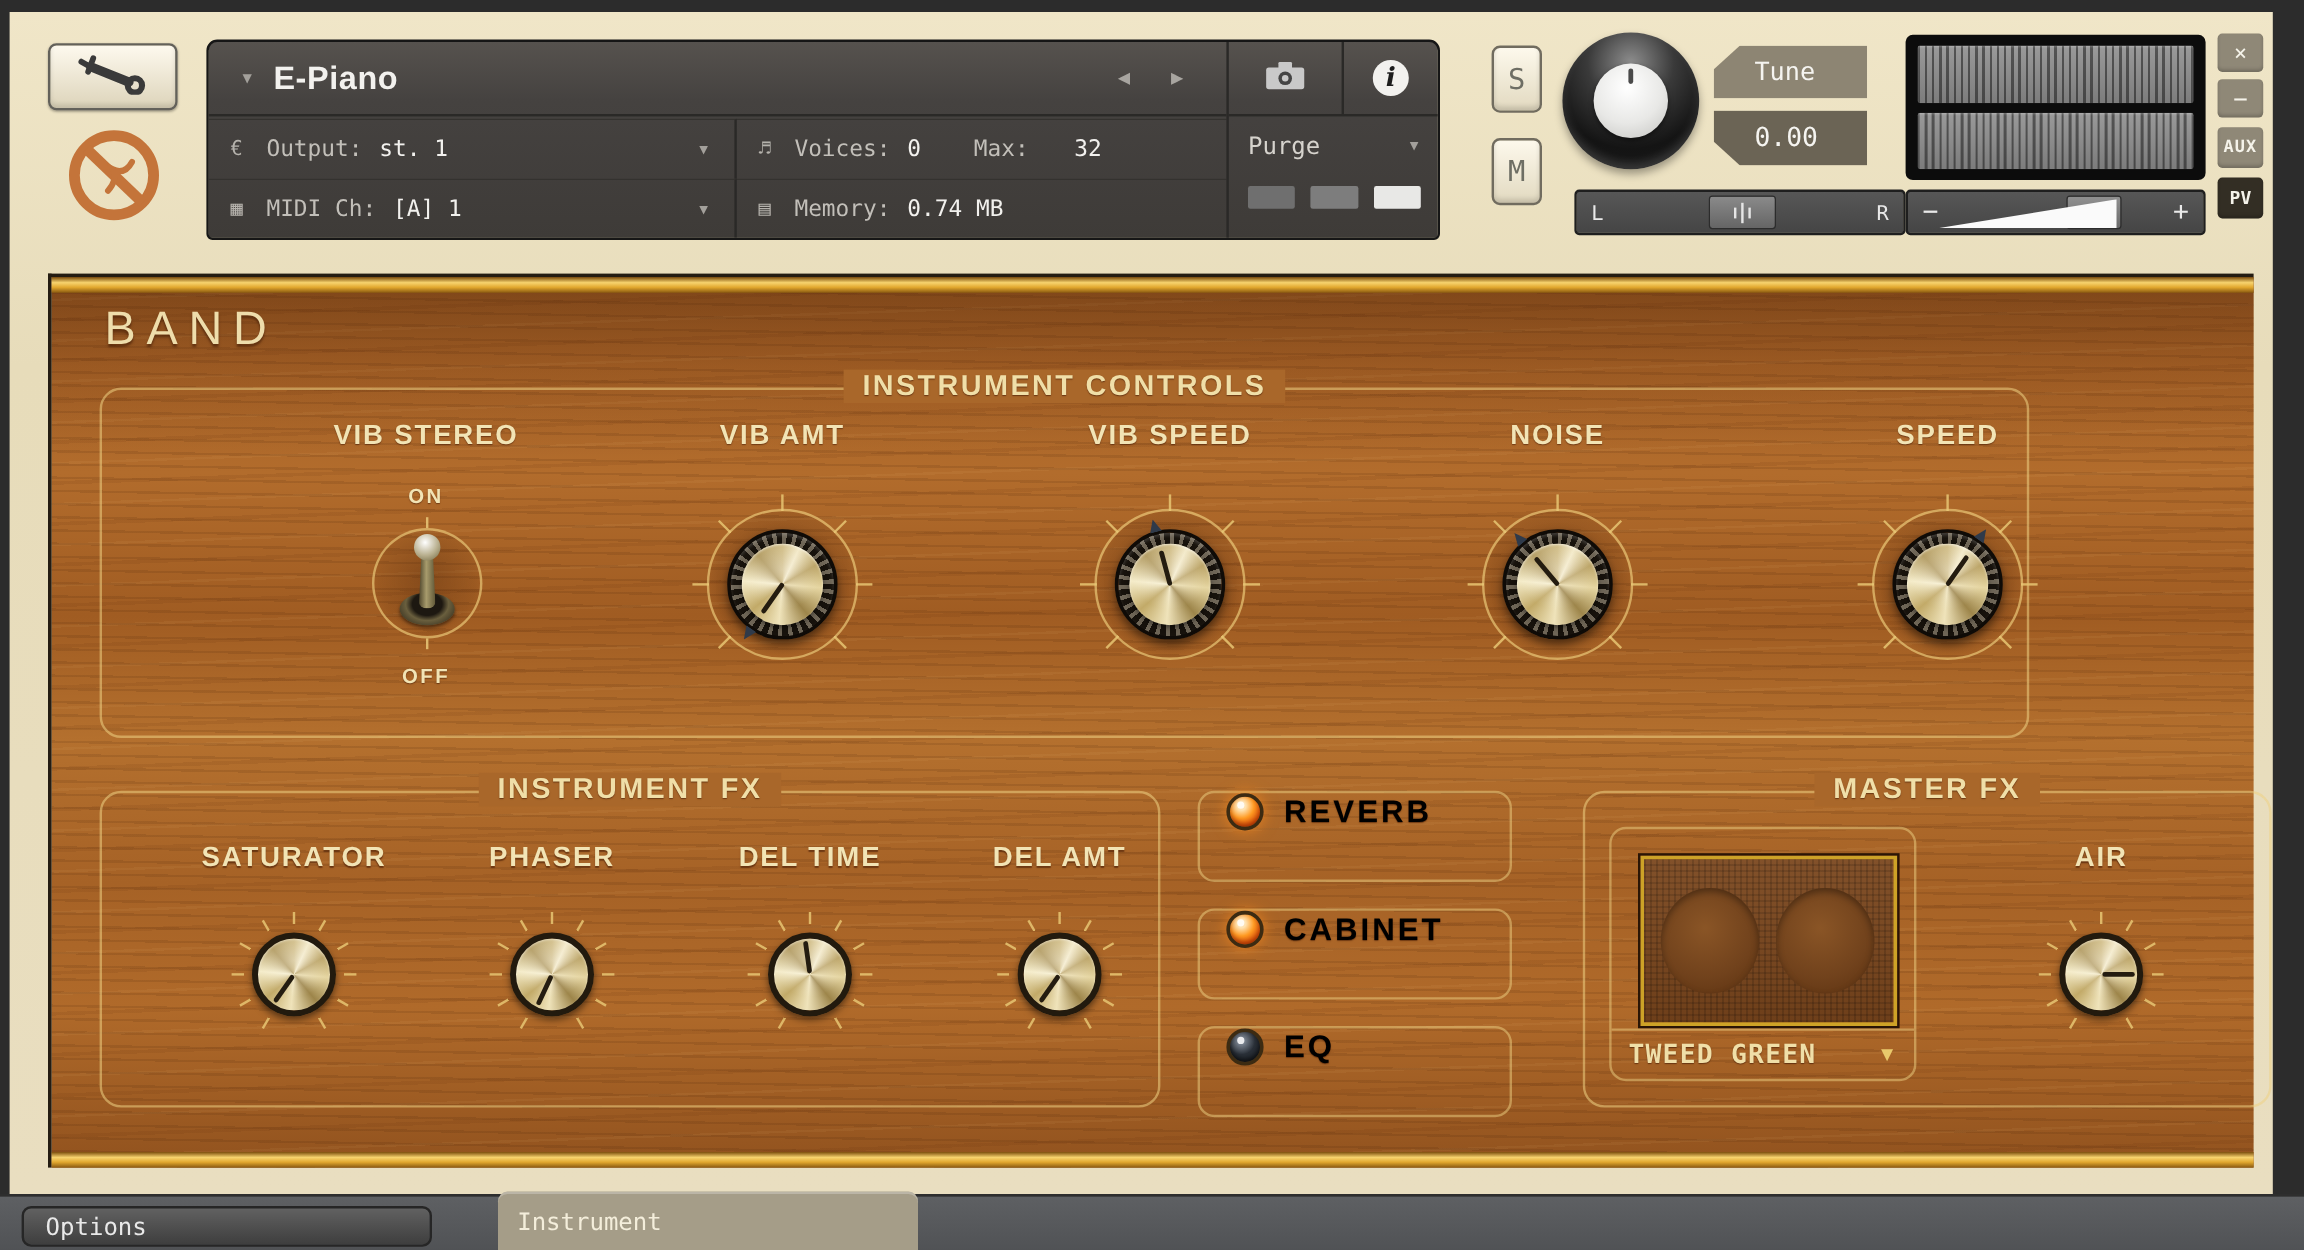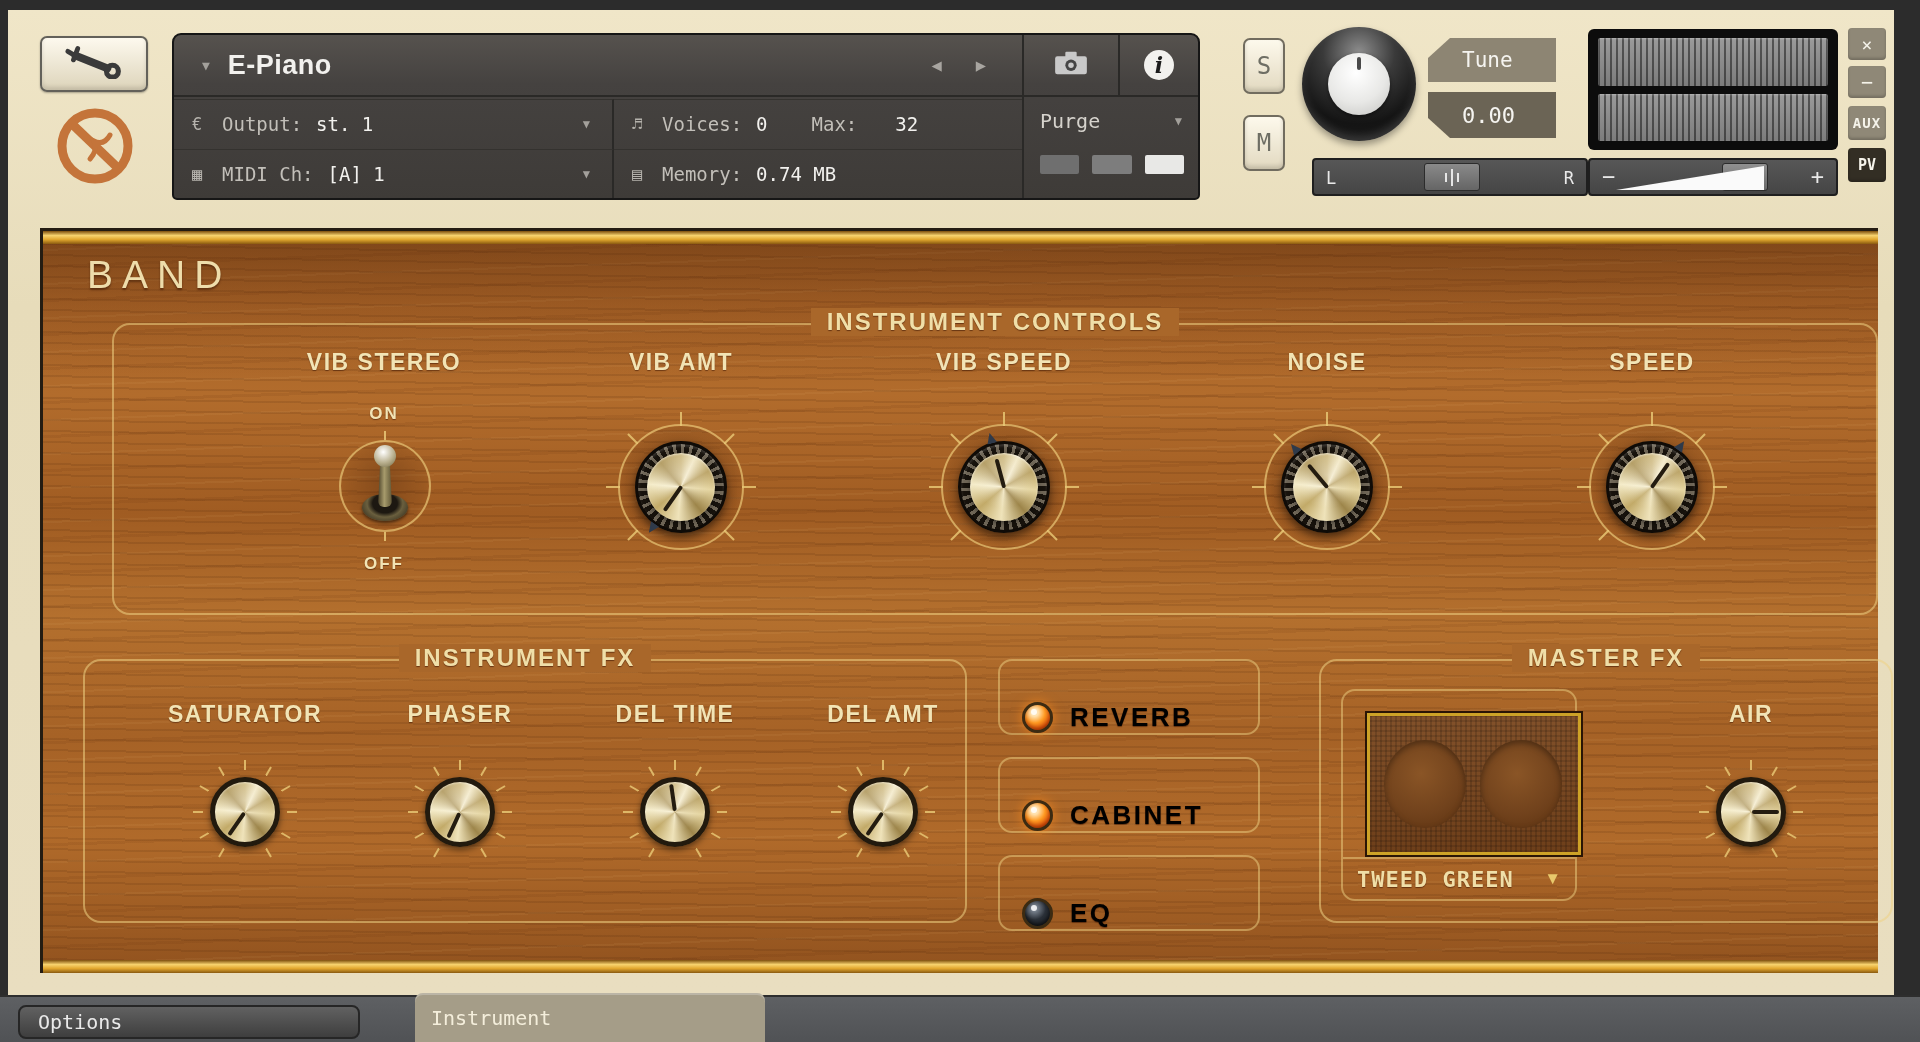--- a/index.html
+++ b/index.html
@@ -122,21 +122,21 @@
   .gold-top { top:0; } .gold-bottom { bottom:0; }
 
   .brand { position:absolute; left:44px; top:22px; font-size:39px; font-weight:normal;
     letter-spacing:9px; color:#eeddab; text-shadow:0 2px 2px rgba(55,20,0,.55); }
 
   .gold-panel { position:absolute; border:2px solid rgba(238,209,132,.55); border-radius:18px; }
   .panel-title { position:absolute; top:-17px; left:0; right:0; text-align:center; pointer-events:none; }
   .panel-title span { display:inline-block; background:#a9672a; padding:0 16px; font-size:24px;
     font-weight:bold; letter-spacing:2px; color:#f0dfa8; text-shadow:0 1px 1px rgba(60,20,0,.6); }
 
-  .p-controls { left:40px; top:92px; width:1766px; height:292px;margin-left:29px; }
+  .p-controls { left:40px; top:92px; width:1608px; height:292px; }
   .p-fx      { left:40px; top:428px; width:884px; height:264px; }
   .p-master  { left:1232px; top:428px; width:574px; height:264px;margin-left:44px; }
 
   .ctl-col { position:absolute; width:240px; transform:translateX(-50%); text-align:center; }
   .ctl-label { font-size:23px; font-weight:bold; letter-spacing:1.5px; color:#f2e4b5;
     text-shadow:0 1px 1px rgba(60,20,0,.55); white-space:nowrap; }
 
   
   .bigknob { position:relative; width:150px; height:150px; margin:0 auto; cursor:pointer; }
   .ticks { position:absolute; inset:0; }
@@ -187,36 +187,36 @@
     background:linear-gradient(90deg,#4c432a,#a79b6c 45%,#5f5636);
     clip-path:polygon(18% 0, 82% 0, 100% 100%, 0 100%); }
   .tg-tip { position:absolute; left:65px; top:33px; width:22px; height:22px; border-radius:50%;
     background:radial-gradient(circle at 42% 32%, #ffffff, #b8af8e 55%, #6f663f); }
   .tg-onoff { position:absolute; width:100%; text-align:center; font-size:17px; font-weight:bold;
     letter-spacing:2px; color:#f2e4b5; text-shadow:0 1px 1px rgba(60,20,0,.55); }
   .tg-on { top:-8px; } .tg-off { bottom:-12px; }
 
   
   .fx-btn { position:absolute; left:955px; width:262px; height:76px; border:2px solid rgba(238,209,132,.5);
-    border-radius:14px; display:flex; align-items:flex-end; padding-left:22px; gap:17px; cursor:pointer; }
+    border-radius:14px; display:flex; align-items:flex-start; padding-left:22px; gap:17px; cursor:pointer; }
   .led { width:31px; height:31px; border-radius:50%; border:3px solid #3c2b12; position:relative; }
   .led.on { background:radial-gradient(circle at 38% 30%, #ffe2b0 0 16%, #ff9a22 45%, #e0560a 72%, #8f3305 100%);
     box-shadow:0 0 12px rgba(255,140,30,.75), inset 0 -2px 4px rgba(120,30,0,.6); }
   .led.off { background:radial-gradient(circle at 38% 30%, #77808c 0 12%, #2a3038 48%, #14181d 100%);
     box-shadow:inset 0 -2px 4px rgba(0,0,0,.65); }
   .led::after { content:""; position:absolute; left:24%; top:16%; width:6px; height:6px; border-radius:50%;
     background:rgba(255,255,255,.85); }
   .fx-btn-label { font-size:26px; font-weight:bold; letter-spacing:2.5px;
     text-shadow:0 1px 1px rgba(60,20,0,.55); }
   .fx-btn:nth-of-type(1) .fx-btn-label { color:#d9c388; }
   .fx-btn:nth-of-type(2) .fx-btn-label { color:#f6ecca; }
   .fx-btn:nth-of-type(3) .fx-btn-label { color:#e4d096; }
 
   
-  .cab-panel { position:absolute; left:20px; top:28px; width:236px; height:212px;
+  .cab-panel { position:absolute; left:20px; top:28px; width:256px; height:212px;
     border:2px solid rgba(238,209,132,.5); border-radius:14px; }
   .cab-img { position:absolute; left:24px; top:22px; width:214px; height:142px;
     border:3px solid #cda227; outline:2px solid #2a1505; background:
       repeating-linear-gradient(90deg, rgba(0,0,0,.14) 0 2px, rgba(0,0,0,0) 2px 5px),
       repeating-linear-gradient(0deg, rgba(0,0,0,.12) 0 2px, rgba(0,0,0,0) 2px 5px),
       linear-gradient(180deg,#82512a,#6e3f1a); }
   .speaker { position:absolute; top:24px; width:82px; height:88px; border-radius:50%;
     background:radial-gradient(circle at 45% 38%, #8a5526, #71421c 58%, #5a300f);
     box-shadow:inset 0 3px 6px rgba(0,0,0,.35); }
   .spk-l { left:14px; } .spk-r { left:110px; }

